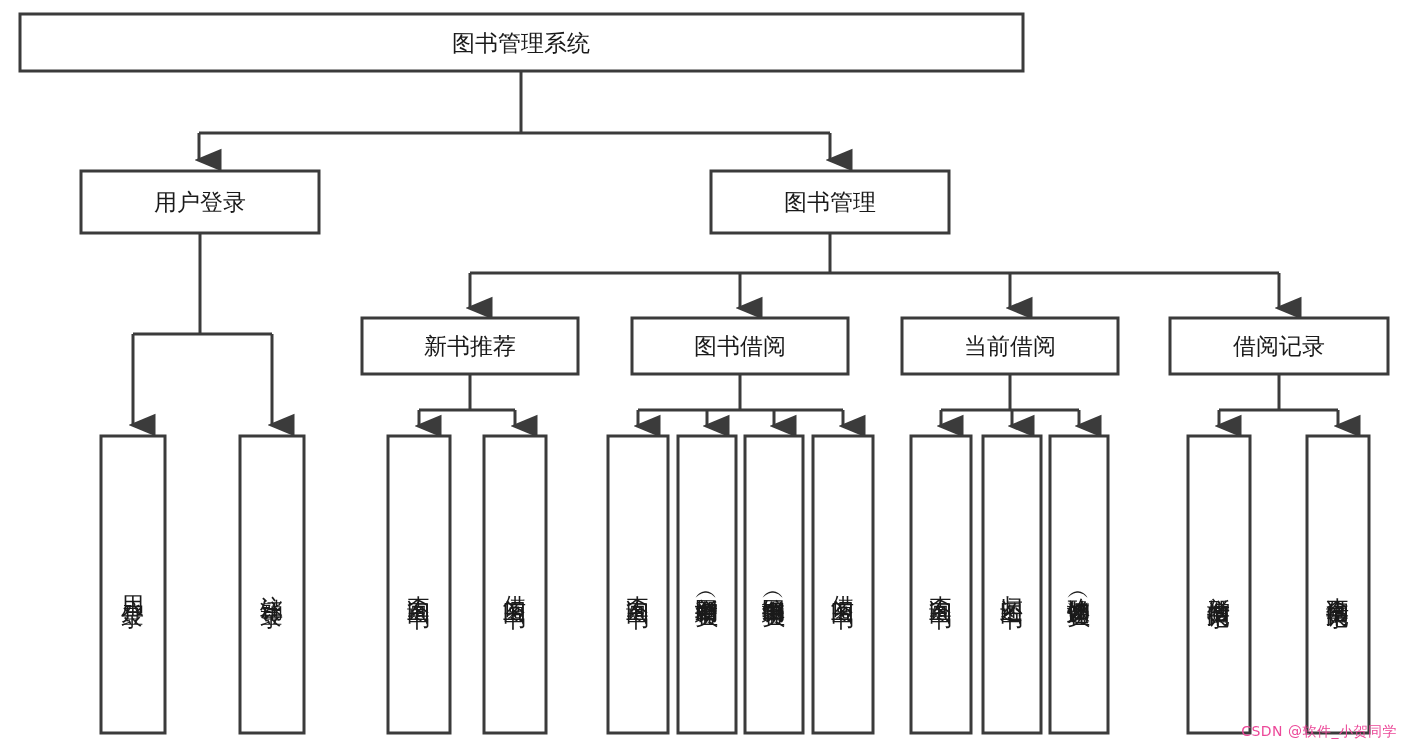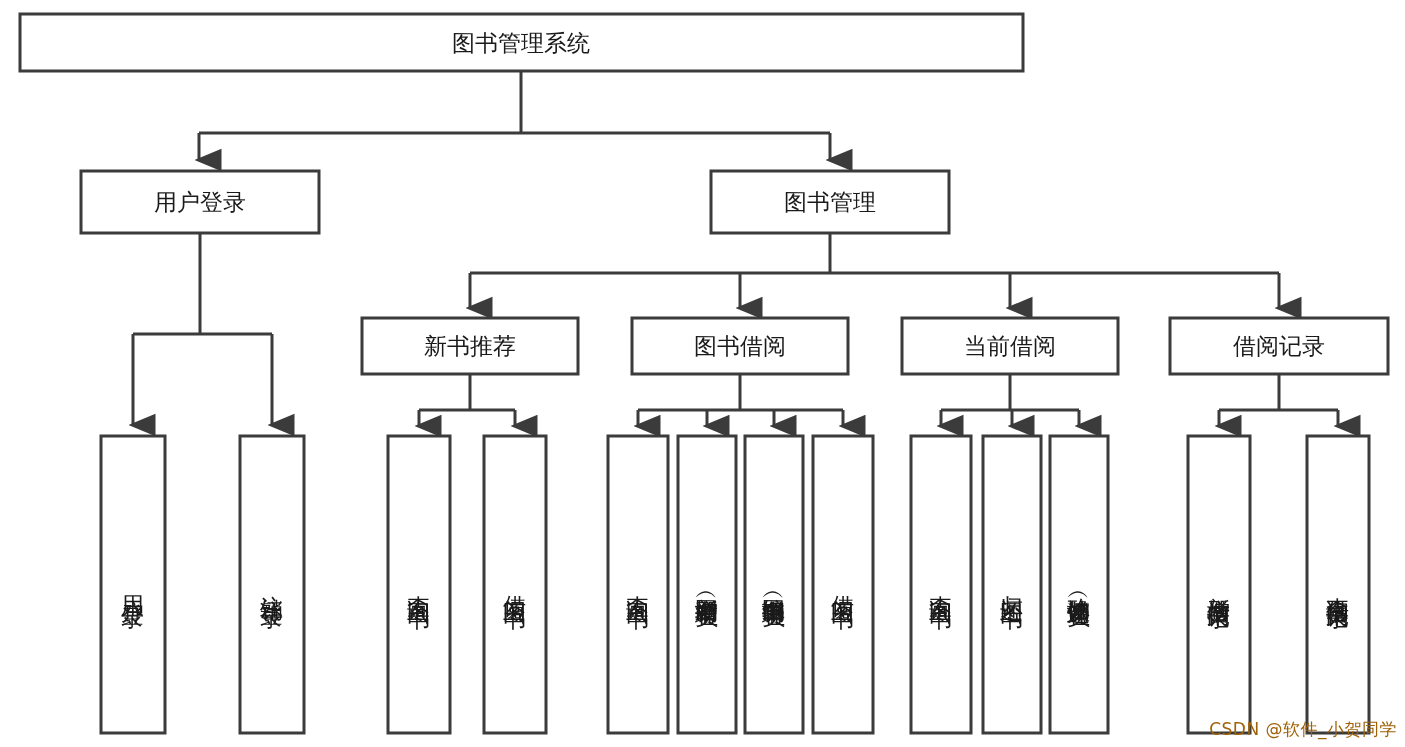--- a/index.html
+++ b/index.html
@@ -62,22 +62,22 @@
     pointer-events: none;
     display: flex;
     align-items: center;
     justify-content: center;
   }
   #watermark {
     position: absolute;
     right: 8px;
     bottom: 6px;
     font-family: "DejaVu Sans", "Liberation Sans", sans-serif;
-    font-size: 17px;
-    color: #a16207;
+    font-size: 14px;
+    color: #ec4899;
     white-space: nowrap;
     letter-spacing: 0.5px;
   }
 </style>
 </head>
 <body>
 
 <div id="diagram-root">
 
   <svg id="tree-svg" viewBox="0 0 1405 747">

